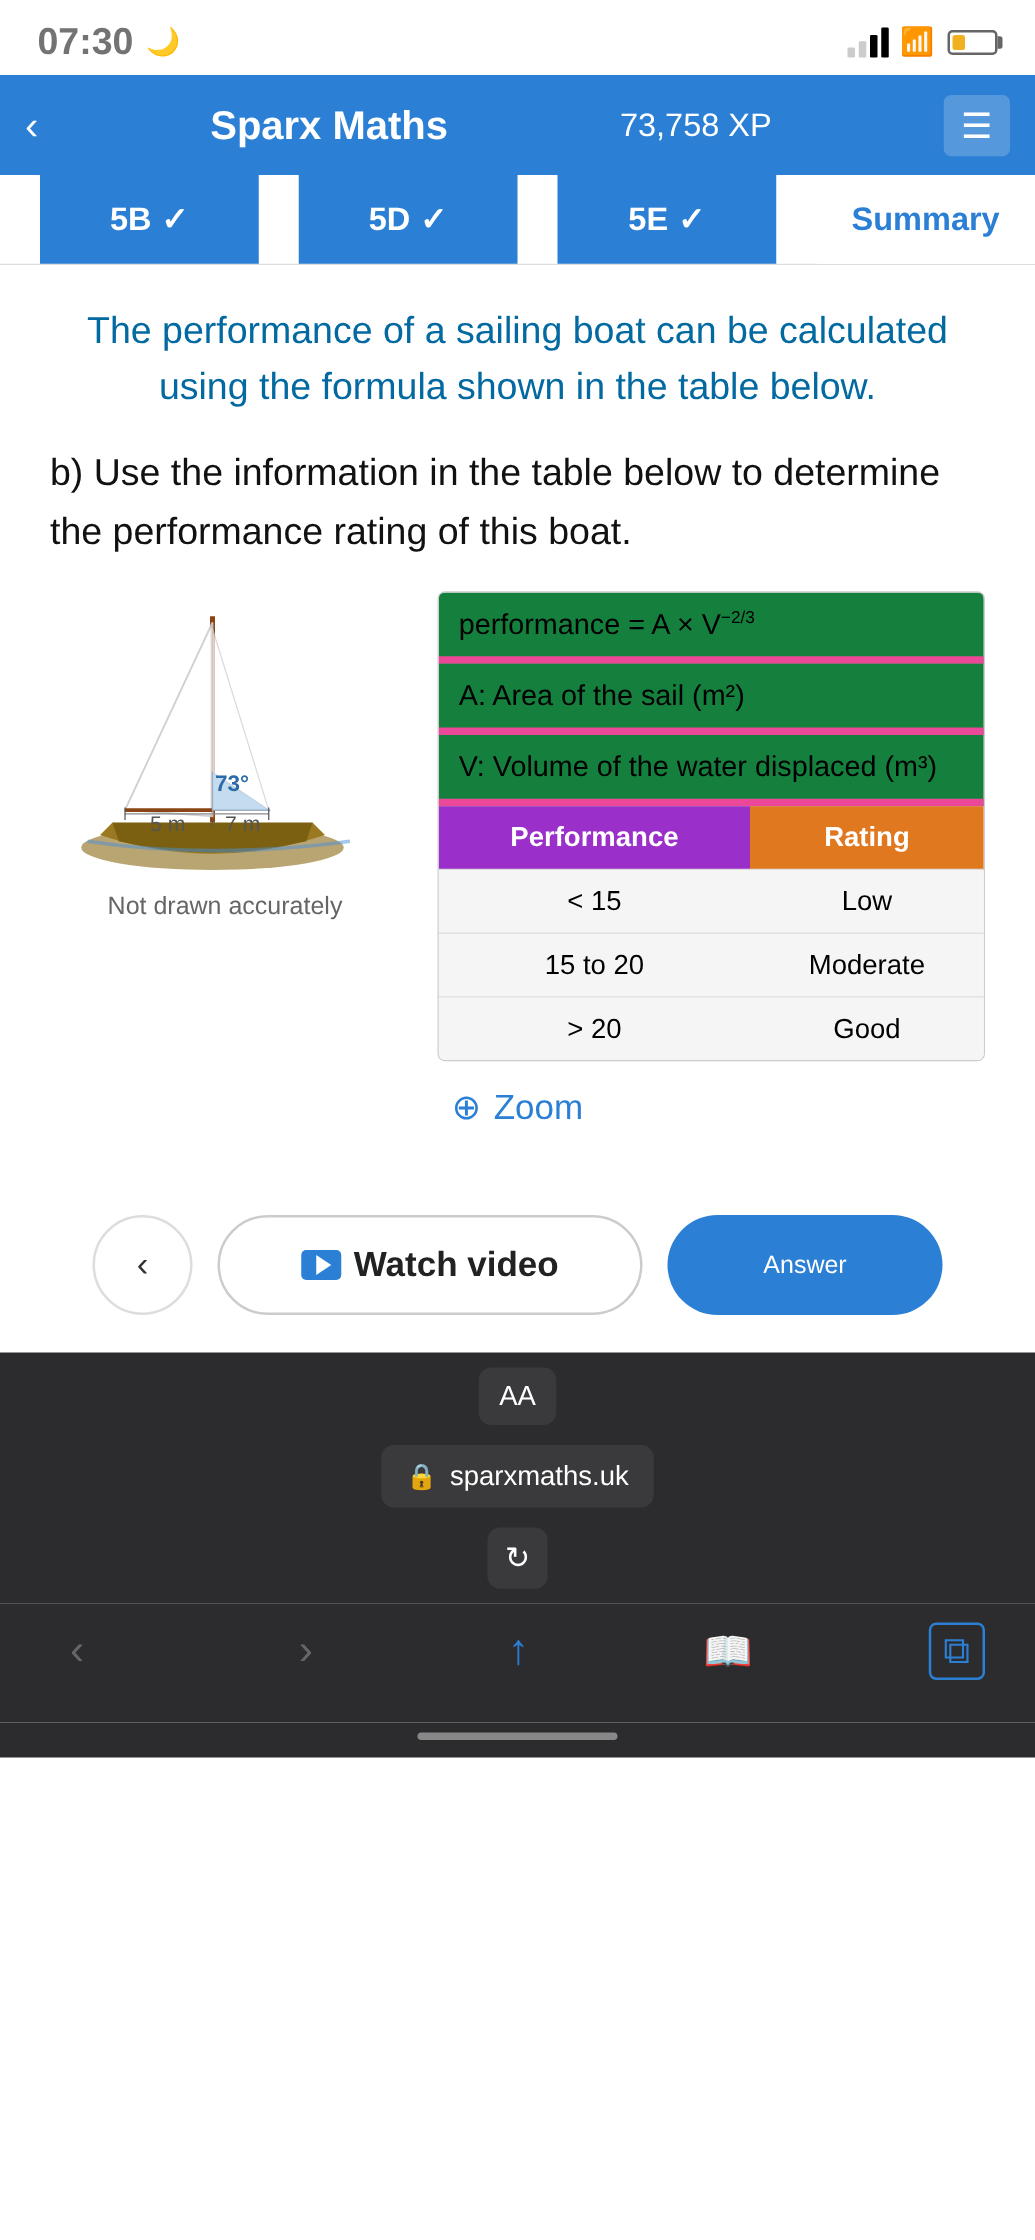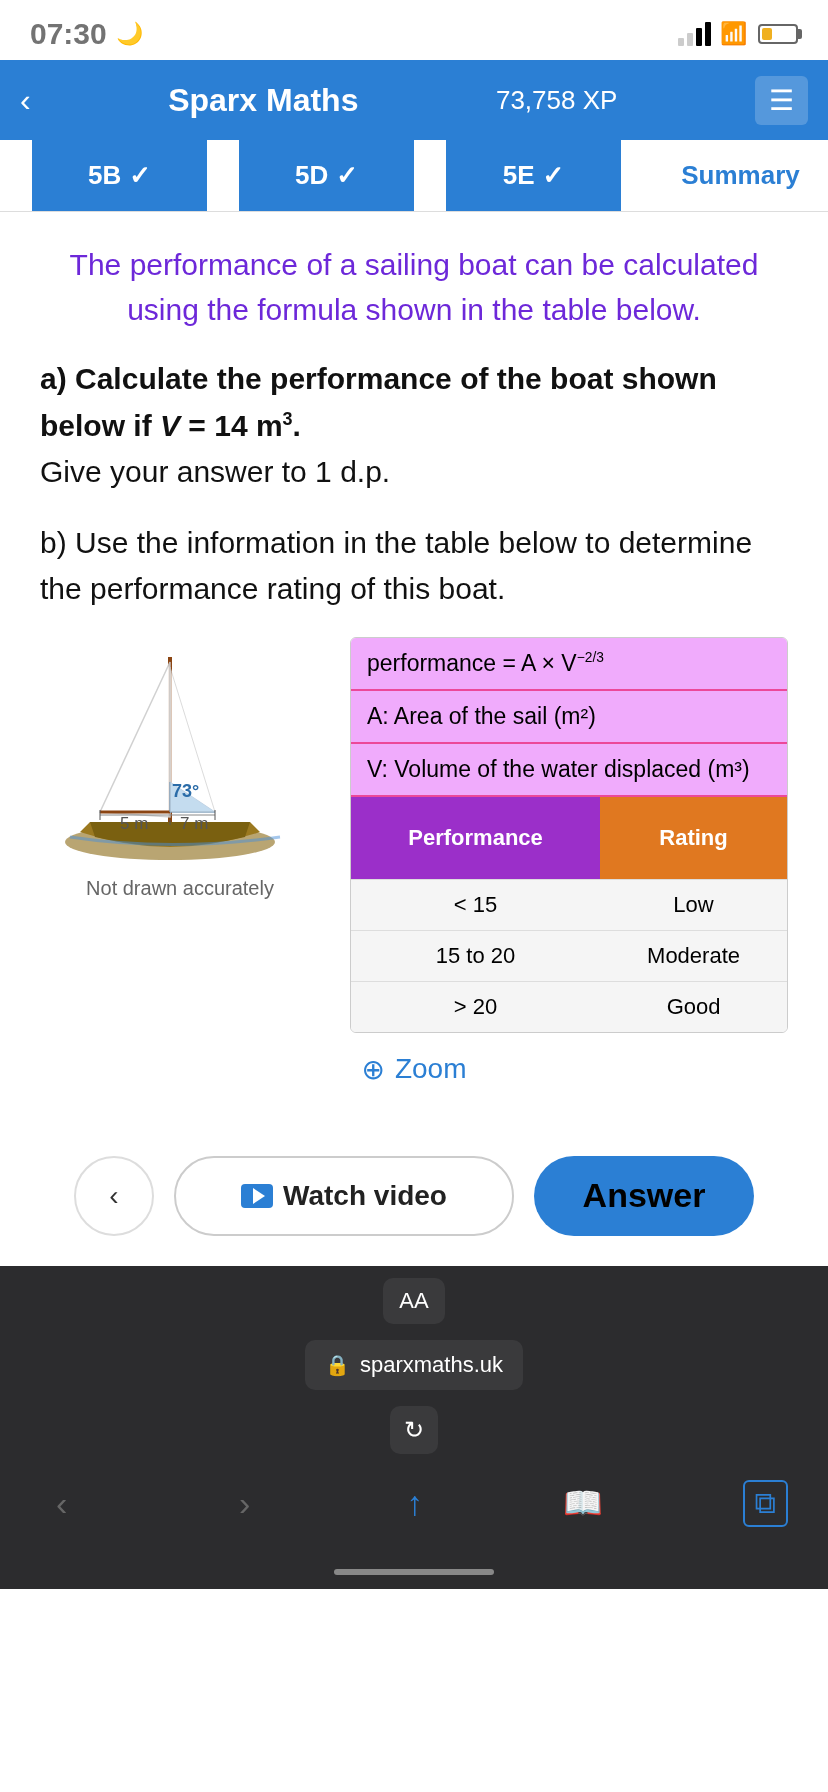--- a/index.html
+++ b/index.html
@@ -151,21 +151,21 @@
     .cross { color: #e53030; }
 
     
     .main-content {
       padding: 30px 40px 20px 40px;
       text-align: center;
     }
     .question-text {
       font-size: 30px;
       line-height: 1.5;
-      color: #6d28d9;
+      color: #0369a1;
       margin-bottom: 24px;
     }
     .sub-question {
       font-size: 30px;
       line-height: 1.55;
       color: #111;
       margin-bottom: 24px;
       text-align: left;
     }
     .sub-question b { font-weight: 600; }
@@ -194,33 +194,33 @@
     
     .formula-table-container {
       flex: 1;
       border: 1px solid #ccc;
       border-radius: 6px;
       overflow: hidden;
       font-size: 23px;
     }
     .formula-row {
       padding: 12px 16px;
-      border-bottom: 2px solid #ec4899;
+      border-bottom: 6px solid #ec4899;
       text-align: left;
-      background: #f0abfc;
+      background: #15803d;
     }
     .formula-row:last-child {
       border-bottom: none;
     }
     .perf-table {
       width: 100%;
       border-collapse: collapse;
     }
     .perf-table th {
-      padding: 28px 16px;
+      padding: 12px 16px;
       color: #fff;
       font-size: 22px;
       font-weight: 700;
     }
     .perf-table th:first-child {
       background: #9b2fc9;
     }
     .perf-table th:last-child {
       background: #e07820;
     }
@@ -298,23 +298,23 @@
       border-bottom: 8px solid transparent;
       margin-left: 3px;
     }
     .btn-answer {
       flex: 1;
       max-width: 220px;
       height: 80px;
       border-radius: 50px;
       border: none;
       background: #2b7fd4;
-      color: #000000;
-      font-size: 34px;
-      font-weight: 700;
+      color: #ffffff;
+      font-size: 20px;
+      font-weight: 400;
       cursor: pointer;
     }
 
     
     .browser-bar {
       background: #2c2c2e;
       padding: 12px 20px;
       display: flex;
       align-items: center;
       gap: 16px;
@@ -443,23 +443,20 @@
     <span class="tick">✓</span>
   </div>
   <div class="tab tab-summary">
     <span>Summary</span>
   </div>
 </div>
 
 <div class="main-content">
   <p class="question-text">The performance of a sailing boat can be calculated using the formula shown in the table below.</p>
 
-  <p class="sub-question">
-    <b>a) Calculate the performance of the boat shown below if <span style="font-style:italic;">V</span> = 14 m<sup>3</sup>.</b><br>Give your answer to 1 d.p.
-  </p>
 
   <p class="sub-question">
     b) Use the information in the table below to determine the performance rating of this boat.
   </p>
 
   <div class="diagram-area">
 
     <div class="boat-container">
       <svg width="260" height="230" viewBox="0 0 260 230">
 

